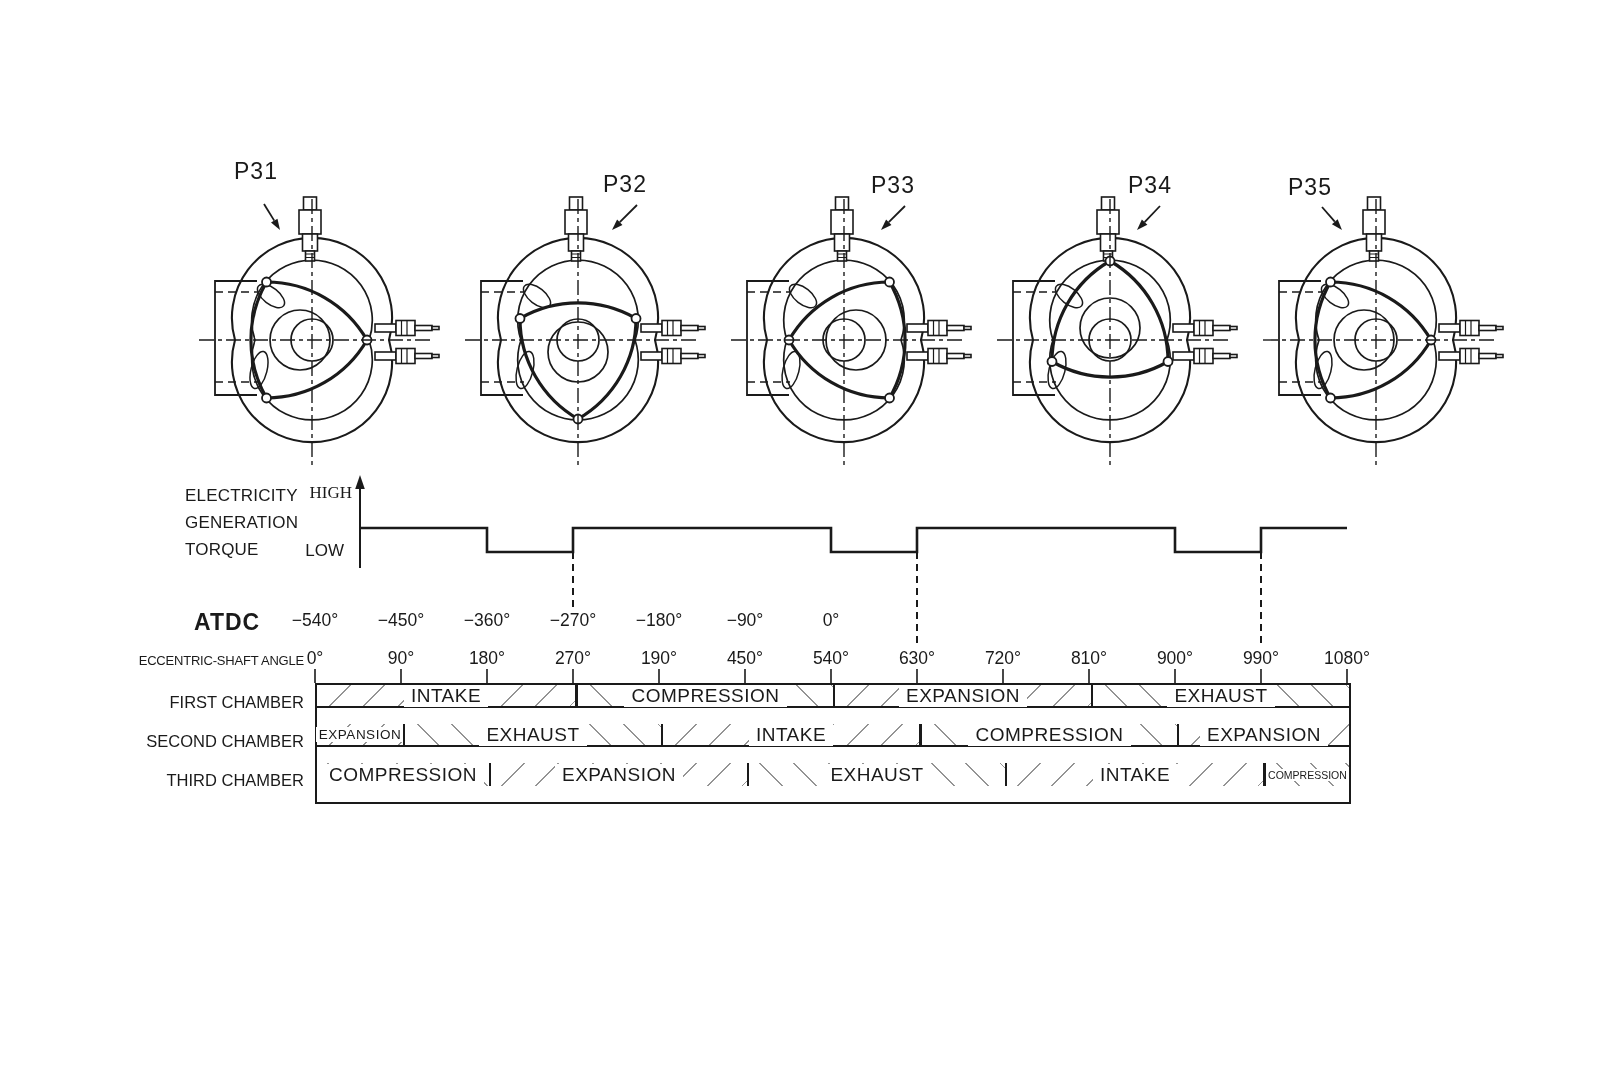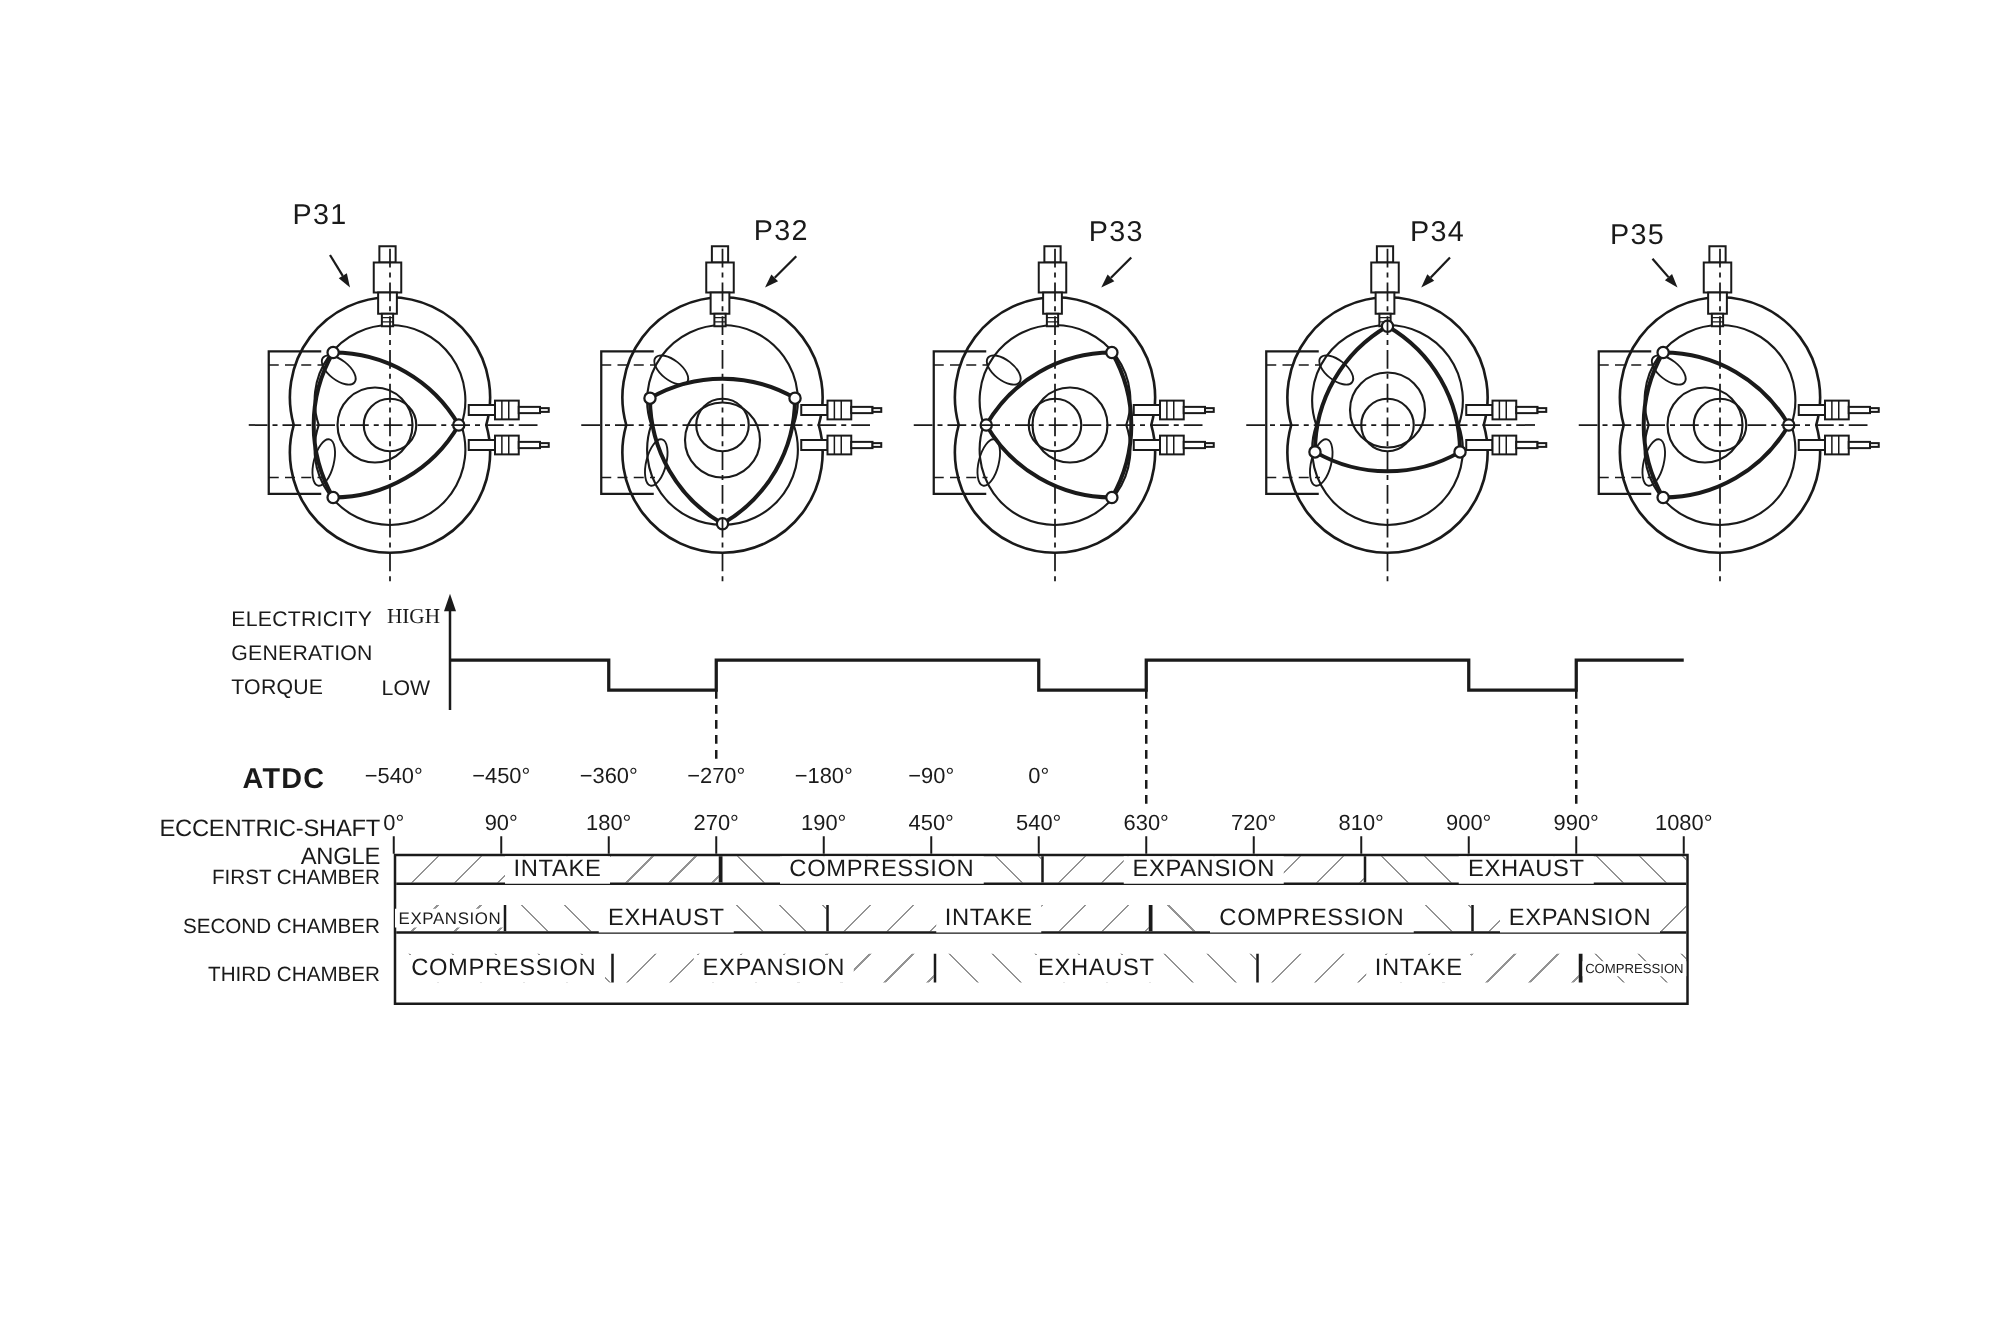--- a/index.html
+++ b/index.html
@@ -6,21 +6,21 @@
   .canvas{position:relative;width:1600px;height:1066px;background:#fff;overflow:hidden;
           font-family:"Liberation Sans","DejaVu Sans",sans-serif;color:#1a1a1a;}
   #artwork{position:absolute;left:0;top:0;}
   .engine-label{position:absolute;width:90px;text-align:center;font-size:23px;font-weight:400;letter-spacing:1px;}
   .torque-label{position:absolute;left:185px;top:482px;width:116px;text-align:left;
                 font-size:17px;line-height:27px;letter-spacing:.2px;}
   .hl-label{position:absolute;font-size:17px;}
   #high-label{left:300px;top:483px;width:52px;text-align:right;font-family:Liberation Serif, serif;}
   #low-label{left:296px;top:541px;width:48px;text-align:right;}
   #atdc-header{position:absolute;left:194px;top:609px;width:80px;font-size:23px;font-weight:700;letter-spacing:1px;}
-  #ecc-header{position:absolute;left:98px;top:653px;width:206px;text-align:right;font-size:19px;letter-spacing:-0.2px;}
+  #ecc-header{position:absolute;left:98px;top:653px;width:206px;text-align:right;font-size:13px;letter-spacing:-0.2px;}
   .axis-val{position:absolute;width:84px;text-align:center;font-size:17.5px;}
   .row-label{position:absolute;left:98px;width:206px;text-align:right;font-size:16.5px;}
   #phase-table{position:absolute;left:315px;top:683px;width:1032px;height:117px;border:2px solid #1a1a1a;}
   .trow{position:absolute;left:0;width:1032px;height:23px;box-sizing:border-box;}
   .trow.sep{border-bottom:2px solid #1a1a1a;}
   .cell{position:absolute;top:0;height:100%;box-sizing:border-box;display:flex;align-items:center;justify-content:center;}
   .cell span{background:#fff;padding:0 7px;font-size:19px;letter-spacing:.5px;white-space:nowrap;}
   .cell.small span{font-size:13.5px;padding:0 3px;}
   .cell.xs span{font-size:10.5px;padding:0 2px;letter-spacing:0;}
   .hf{background-image:repeating-linear-gradient(135deg,transparent 0px,transparent 23px,rgba(0,0,0,.42) 23px,rgba(0,0,0,.42) 24.3px);}

